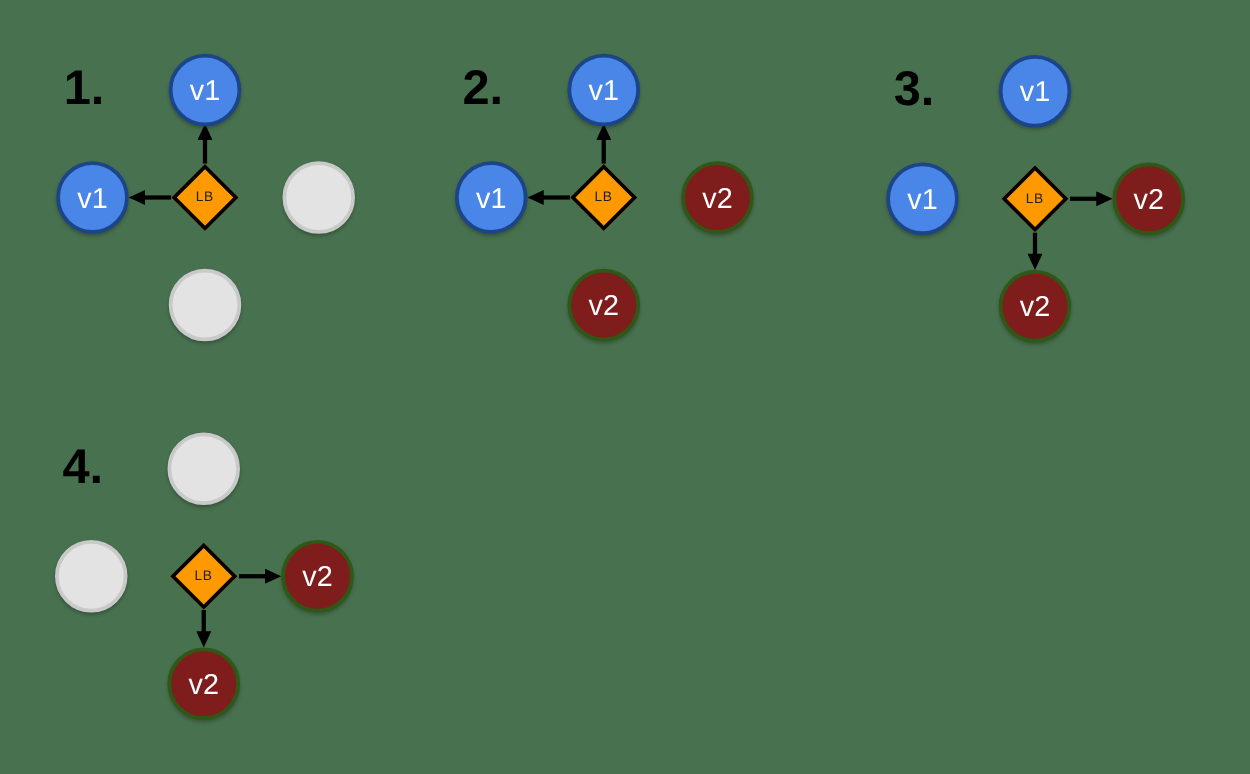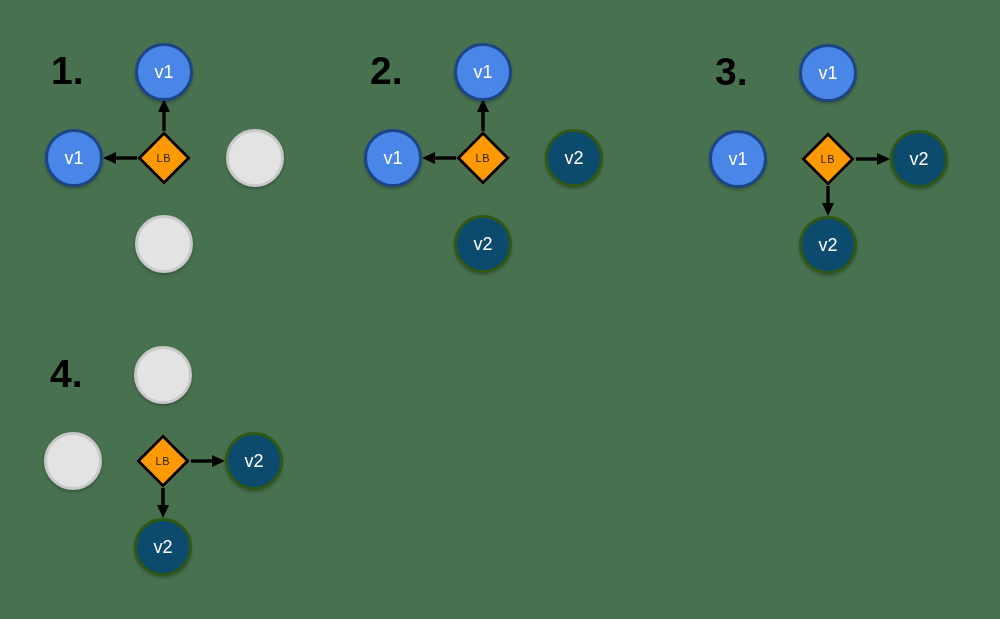--- a/index.html
+++ b/index.html
@@ -38,31 +38,31 @@
     width: 58px;
     height: 58px;
     border-radius: 50%;
     box-sizing: border-box;
     display: flex;
     align-items: center;
     justify-content: center;
     box-shadow: 0 2px 3px rgba(0,0,0,0.25);
   }
   .node.v1    { background: #4a86e8; border: 3px solid #1c4587; }
-  .node.v2    { background: #0c4a6e; border: 3px solid #2f5716; }
+  .node.v2    { background: #7f1d1d; border: 3px solid #2f5716; }
   .node.empty { background: #e3e3e3; border: 3px solid #c9c9c9; }
 
   .pos-top    { left: 106px; top: 16px;  }
   .pos-left   { left: 16px;  top: 102px; }
   .pos-right  { left: 197px; top: 102px; }
   .pos-bottom { left: 106px; top: 188px; }
 
   .node-label {
     color: #ffffff;
-    font-size: 18px;
+    font-size: 23px;
     line-height: 1;
   }
 
   .diamond {
     position: absolute;
     left: 116px;
     top: 112px;
     width: 38px;
     height: 38px;
     box-sizing: border-box;

